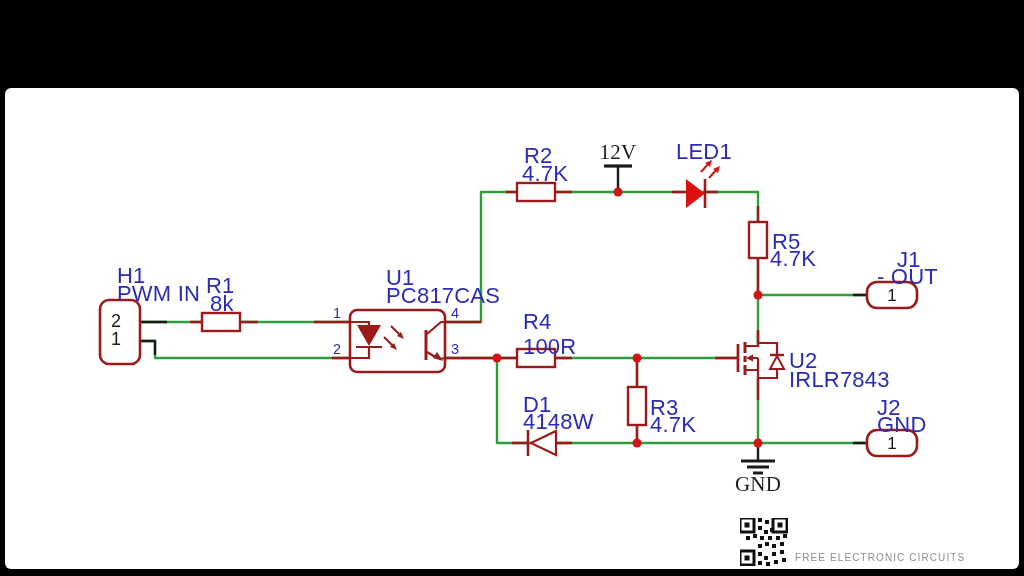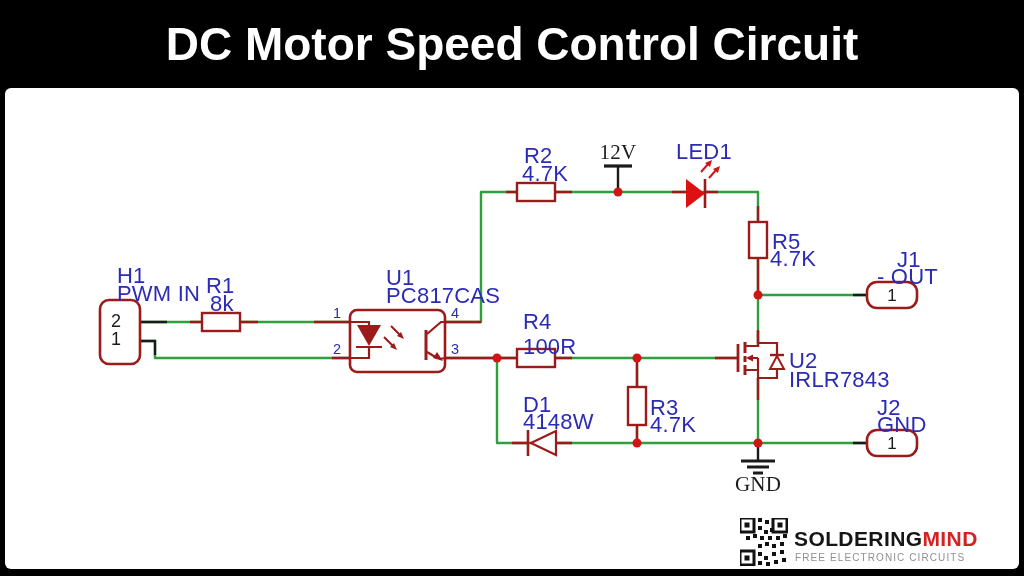--- a/index.html
+++ b/index.html
@@ -20,23 +20,20 @@
   .brand{position:absolute;left:54px;top:11px;font-size:21px;font-weight:bold;letter-spacing:.4px;
          color:#151515;white-space:nowrap;}
   .brand .accent{color:#d42121;}
   .tagline{position:absolute;left:55px;top:36px;font-size:10px;color:#8f8f8f;letter-spacing:1.1px;white-space:nowrap;}
 </style>
 </head>
 <body>
 
 <div class="stage">
 
-  <div class="title-bar">
-    <div class="t">DC Motor Speed Control Circuit</div>
-  </div>
 
   <div class="canvas"></div>
 
   <svg class="schem-svg" viewBox="0 0 1024 576">
 
     <g stroke="#2f9e3c" stroke-width="2.4" fill="none" stroke-linejoin="round">
       <path d="M140,322 H350 M140,341 H155 V358 H350 M445,322 H481 V192 H517 M555,192 H758 V222 M758,258 V295 H867 M758,295 V343 M445,358 H738 M637,358 V443 M497,358 V443 H867 M758,378 V443"></path>
     </g>
 
     <g stroke="#1a1a1a" stroke-width="2.4" fill="none">
@@ -175,17 +172,16 @@
           <rect x="18" y="34" width="4" height="4"></rect>
         <rect x="24" y="38" width="4" height="4"></rect>
           <rect x="32" y="34" width="4" height="4"></rect>
         <rect x="40" y="32" width="4" height="4"></rect>
           <rect x="18" y="43" width="4" height="4"></rect>
         <rect x="26" y="44" width="4" height="4"></rect>
           <rect x="34" y="42" width="4" height="4"></rect>
         <rect x="42" y="40" width="4" height="4"></rect>
       </g>
     </svg>
-    <div class="brand"><span>SOLDERING</span><span class="accent">MIND</span></div>
     <div class="tagline">FREE ELECTRONIC CIRCUITS</div>
   </div>
 
 </div>
 
 </body></html>

